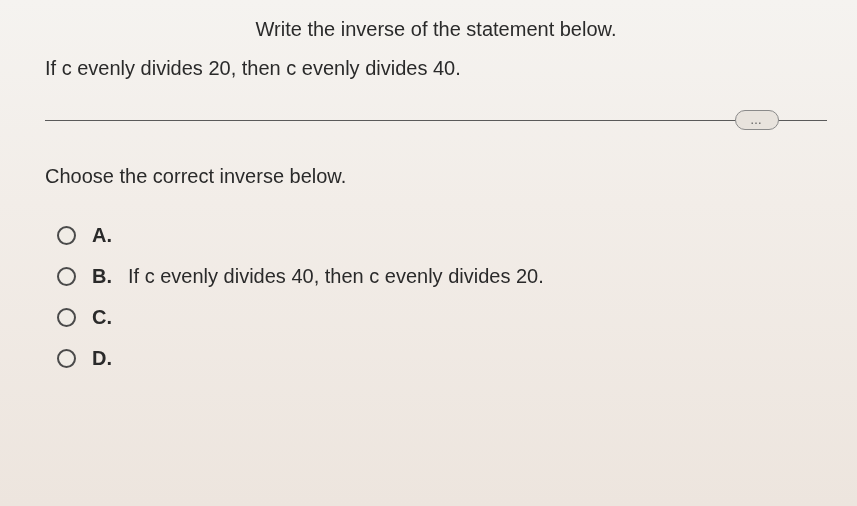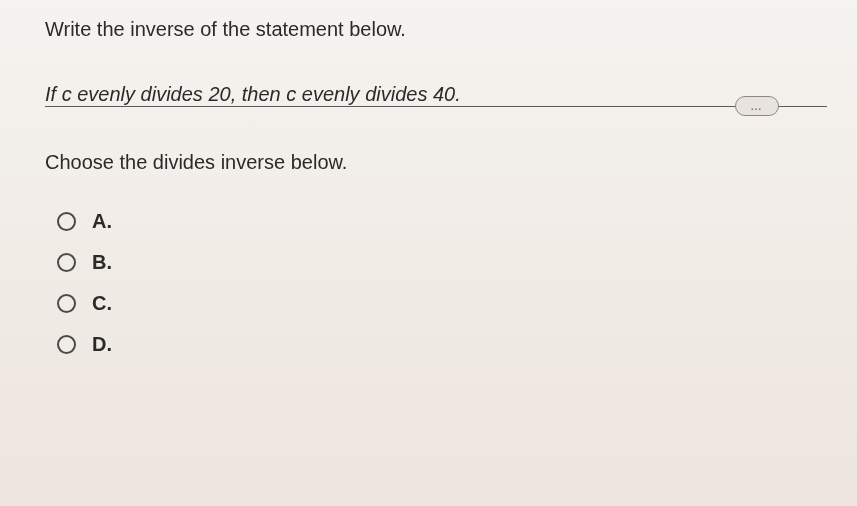--- a/index.html
+++ b/index.html
@@ -11,27 +11,28 @@
       width: 857px;
       height: 506px;
       background: linear-gradient(180deg, #f5f3f0 0%, #f2ede8 40%, #ede5de 100%);
       font-family: Arial, Helvetica, sans-serif;
       color: #2a2a2a;
       padding: 18px 30px 20px 45px;
       position: relative;
     }
     .question-prompt {
       font-size: 20px;
-      margin-bottom: 42px;
+      margin-bottom: 16px;
       font-weight: 400;
+      text-align: center;
     }
     .question-statement {
       font-size: 20px;
+      margin-bottom: 40px;
       font-weight: 400;
-      font-style: italic;
     }
     .divider-wrap {
       position: relative;
       margin-bottom: 44px;
     }
     .divider-line {
       border: none;
       border-top: 1.5px solid #5a5a5a;
       width: 100%;
     }
@@ -92,32 +93,33 @@
 <div class="question-prompt">Write the inverse of the statement below.</div>
 <div class="question-statement">If c evenly divides 20, then c evenly divides 40.</div>
 
 <div class="divider-wrap">
   <hr class="divider-line">
   <div class="ellipsis-badge">
     <span>…</span>
   </div>
 </div>
 
-<div class="choose-prompt">Choose the divides inverse below.</div>
+<div class="choose-prompt">Choose the correct inverse below.</div>
 
 <div class="options">
 
   <div class="option-row">
     <div class="radio"></div>
     <span class="option-letter">A.</span>
   </div>
 
   <div class="option-row">
     <div class="radio"></div>
     <span class="option-letter">B.</span>
+    <span class="option-text">If c evenly divides 40, then c evenly divides 20.</span>
   </div>
 
   <div class="option-row">
     <div class="radio"></div>
     <span class="option-letter">C.</span>
   </div>
 
   <div class="option-row">
     <div class="radio"></div>
     <span class="option-letter">D.</span>

